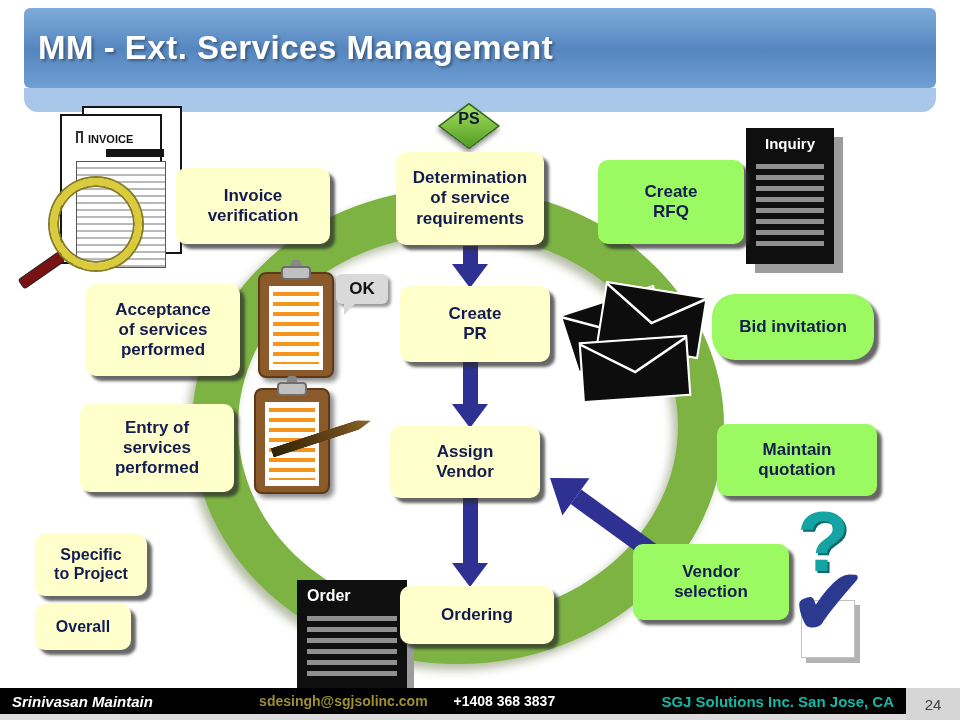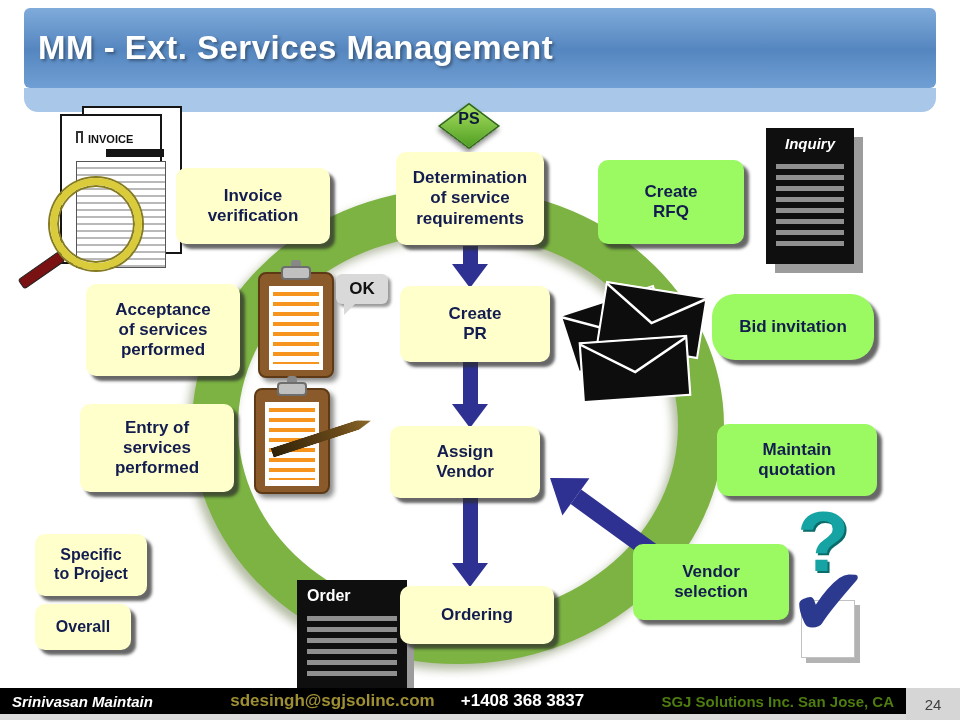--- a/index.html
+++ b/index.html
@@ -25,21 +25,21 @@
   .step { position:absolute; z-index:4; display:flex; align-items:center; justify-content:center;
           text-align:center; font-weight:bold; color:#131c4f; font-size:17px; line-height:1.18;
           border-radius:10px; box-shadow:5px 5px 3px rgba(45,45,45,.72);
           white-space:pre-line; padding:4px; }
   .yellow { background:#ffffcc; }
   .green  { background:#9bf962; }
   .s-invoice-verification{left:176px;top:168px;width:154px;height:76px;}
   .s-determination{left:396px;top:152px;width:148px;height:93px;}
   .s-create-rfq{left:598px;top:160px;width:146px;height:84px;}
   .s-bid-invitation{left:712px;top:294px;width:162px;height:66px;border-radius:23px;}
-  .s-maintain-quotation{left:717px;top:424px;width:160px;height:72px;border-radius:12px;}
+  .s-maintain-quotation{left:717px;top:424px;width:160px;height:72px;}
   .s-vendor-selection{left:633px;top:544px;width:156px;height:76px;}
   .s-ordering{left:400px;top:586px;width:154px;height:58px;}
   .s-pom{left:150px;top:538px;width:150px;height:88px;}
   .s-entry{left:80px;top:404px;width:154px;height:88px;}
   .s-acceptance{left:86px;top:284px;width:154px;height:92px;}
   .s-create-pr{left:400px;top:286px;width:150px;height:76px;}
   .s-assign-vendor{left:390px;top:426px;width:150px;height:72px;}
   .s-specific{left:35px;top:534px;width:112px;height:62px;font-size:16px;}
   .s-overall{left:35px;top:604px;width:96px;height:46px;font-size:16px;}
 
@@ -101,43 +101,43 @@
 
   
   .mail { position:absolute; left:566px; top:288px; width:170px; height:120px; z-index:2; }
   .env { position:absolute; }
   .env1{left:0;top:10px;width:100px;height:62px;transform:rotate(-18deg);}
   .env2{left:34px;top:0;width:104px;height:64px;transform:rotate(9deg);}
   .env3{left:14px;top:50px;width:110px;height:62px;transform:rotate(-4deg);}
 
   
   .doc { position:absolute; background:#0f0f0f; z-index:2; }
-  .doc-inquiry { left:766px; top:128px; width:88px; height:136px; box-shadow:9px 9px 0 #9c9c9c;font-style:italic; }
+  .doc-inquiry { left:746px; top:128px; width:88px; height:136px; box-shadow:9px 9px 0 #9c9c9c; }
   .doc-order   { left:297px; top:580px; width:110px; height:112px; box-shadow:7px 7px 0 #9c9c9c; }
   .doc-label { color:#fff; font-weight:bold; font-size:15px; text-align:center; padding-top:7px; }
   .doc-order .doc-label { text-align:left; padding-left:10px; font-size:16px; }
   .doc-lines { position:absolute; left:10px; right:10px; top:36px; bottom:12px;
                background:repeating-linear-gradient(180deg,#8f8f8f 0 5px,#0f0f0f 5px 11px); }
 
   
   .qmark { position:absolute; left:797px; top:498px; font-size:86px; font-weight:bold; color:#16a3a3;
            line-height:1; z-index:2; text-shadow:2px 2px 0 #0c6b6b; }
   .checkbox-card { position:absolute; left:801px; top:600px; width:54px; height:58px; background:#fff;
                    border:1px solid #c2c2c2; box-shadow:5px 5px 0 #b3b3b3; z-index:2; }
   .checkmark { position:absolute; left:790px; top:556px; font-size:92px; font-weight:bold; color:#2b3a8f;
                line-height:1; z-index:3; }
 
   
   .footer-bar { position:absolute; left:0; top:688px; width:906px; height:26px; background:#000;
                 display:flex; align-items:center; justify-content:space-between; padding:0 12px; z-index:6; }
   .footer-author { color:#fff; font-size:15px; font-weight:bold; font-style:italic; }
-  .footer-contact { font-size:17px; font-weight:bold; display:flex; gap:26px; }
+  .footer-contact { font-size:14px; font-weight:bold; display:flex; gap:26px; }
   .footer-email { color:#9e8f33; }
   .footer-phone { color:#fff; }
-  .footer-company { color:#4d7c0f; font-size:15px; font-weight:bold; }
+  .footer-company { color:#14b8a6; font-size:15px; font-weight:bold; }
   .bottom-strip { position:absolute; left:0; top:714px; width:960px; height:6px; background:#dcdcdc; z-index:5; }
   .page-box { position:absolute; left:906px; top:688px; width:54px; height:32px; background:#d6d6d6;
               display:flex; align-items:center; justify-content:center; font-size:15px; color:#404040; z-index:6; }
 </style>
 </head>
 <body>
 
 <div class="slide">
 
   <div class="subbar"></div>

